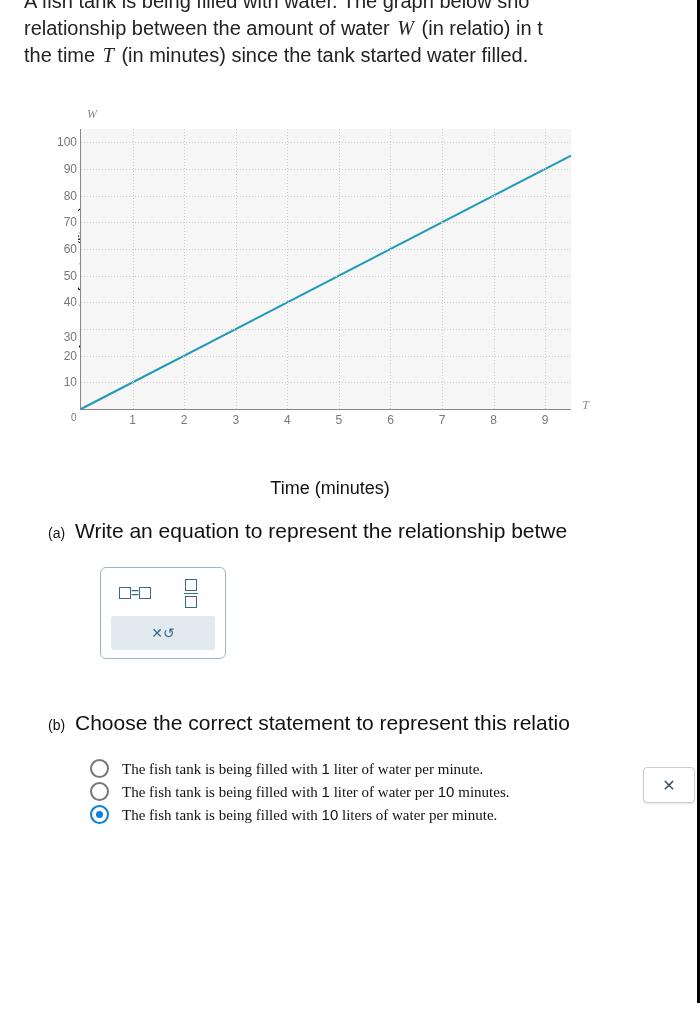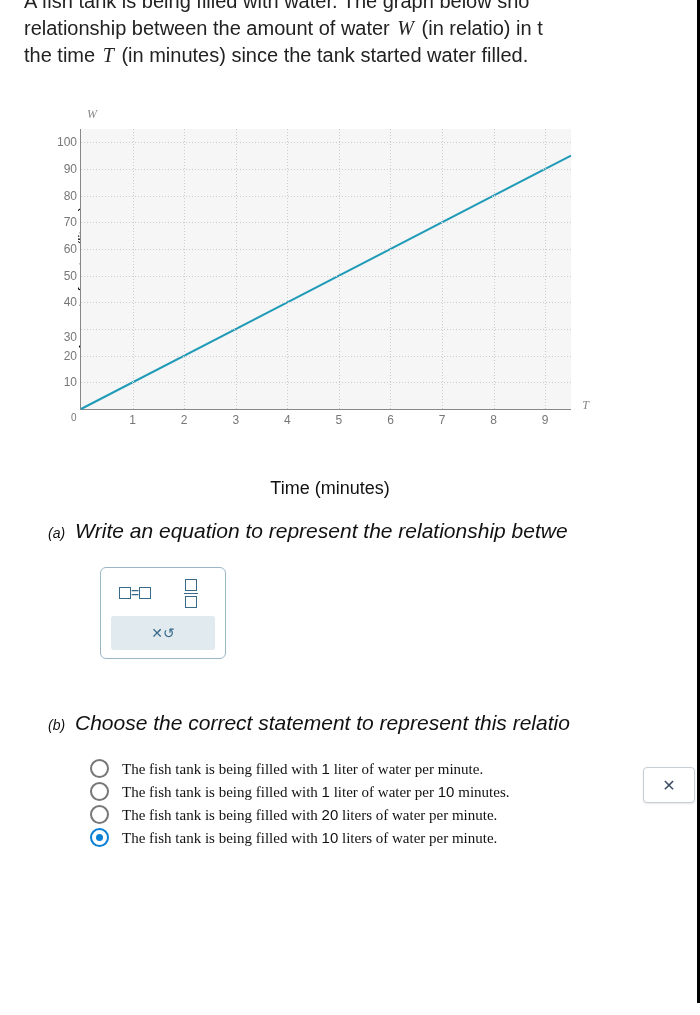--- a/index.html
+++ b/index.html
@@ -93,21 +93,20 @@
     position: absolute;
     font-size: 10px;
     color: #777;
   }
 
   
   .part {
     padding: 0 48px;
     margin-top: 60px;
     font-size: 21px;
-    font-style: italic;
   }
   .part-label {
     font-size: 14px;
     vertical-align: baseline;
     padding-right: 4px;
   }
 
   
   .eqrow {
     display: flex;
@@ -296,22 +295,18 @@
   <div class="xbox">✕</div>
 <div class="choice">
         <span class="radio"></span>
         <span>The fish tank is being filled with <span class="num">1</span> liter of water per minute.</span>
       </div>
       <div class="choice">
         <span class="radio"></span>
         <span>The fish tank is being filled with <span class="num">1</span> liter of water per <span class="num">10</span> minutes.</span>
       </div>
       <div class="choice">
-        <span class="radio"></span>
-        <span>The fish tank is being filled with <span class="num">20</span> liters of water per minute.</span>
-      </div>
-      <div class="choice">
         <span class="radio sel"></span>
         <span>The fish tank is being filled with <span class="num">10</span> liters of water per minute.</span>
       </div>
     </div>
 
 </div>
 
 </body></html>

